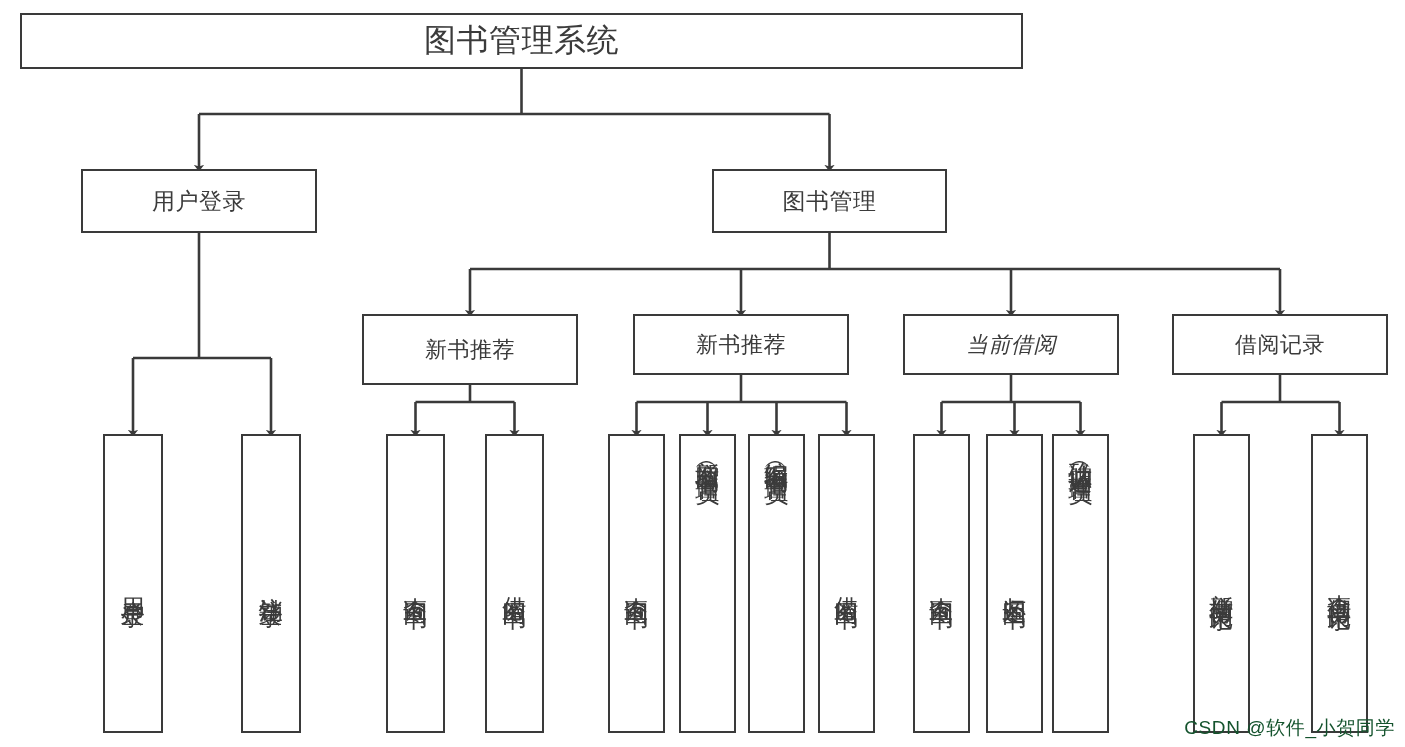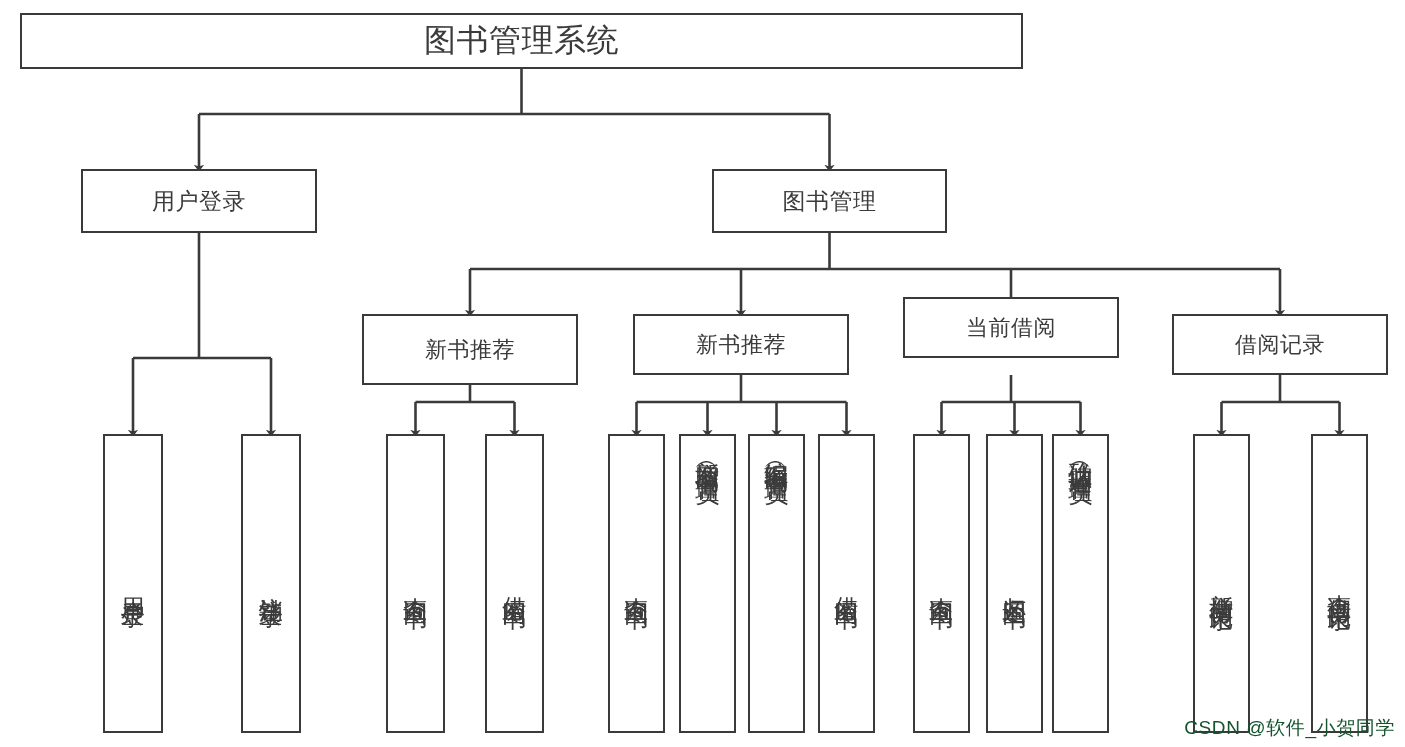--- a/index.html
+++ b/index.html
@@ -131,21 +131,21 @@
   <div class="node lvl2" style="left: 712px; top: 169px; width: 235px; height: 64px; align-items: center;">
     <span class="node-label">图书管理</span>
   </div>
 
   <div class="node lvl3" style="left: 362px; top: 314px; width: 216px; height: 71px;">
     <span class="node-label">新书推荐</span>
   </div>
   <div class="node lvl3" style="left: 633px; top: 314px; width: 216px; height: 61px;">
     <span class="node-label">新书推荐</span>
   </div>
-  <div class="node lvl3" style="left: 903px; top: 297px; width: 216px; height: 61px;">
+  <div class="node lvl3" style="left: 903px; top: 314px; width: 216px; height: 61px; font-style: italic;">
     <span class="node-label">当前借阅</span>
   </div>
   <div class="node lvl3" style="left: 1172px; top: 314px; width: 216px; height: 61px; justify-content: center;">
     <span class="node-label">借阅记录</span>
   </div>
 
   <div class="node leaf" style="left: 103px; top: 434px; width: 60px; height: 299px;">
     <span class="node-label">用户登录</span>
   </div>
   <div class="node leaf" style="left: 241px; top: 434px; width: 60px; height: 299px;">

